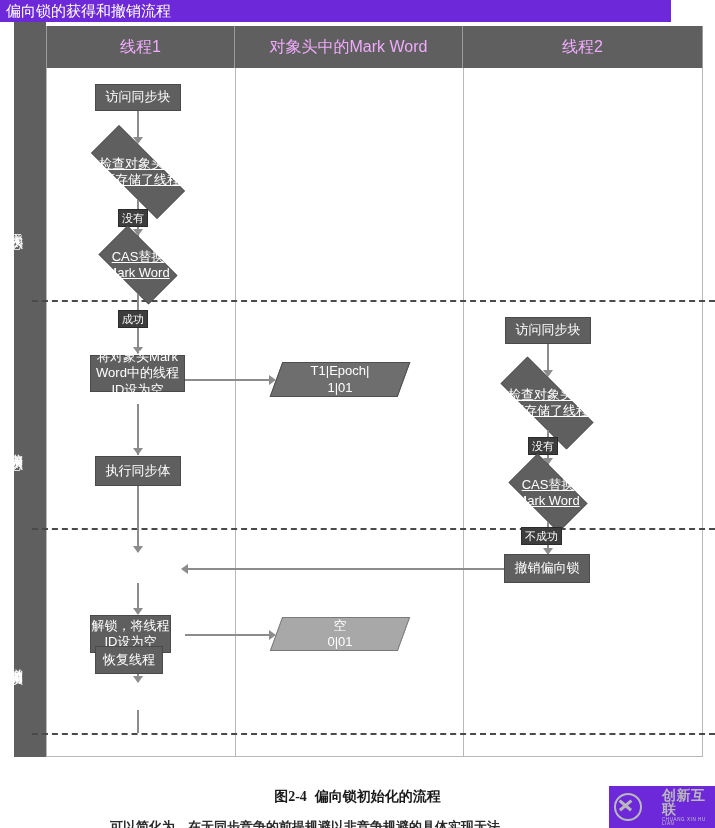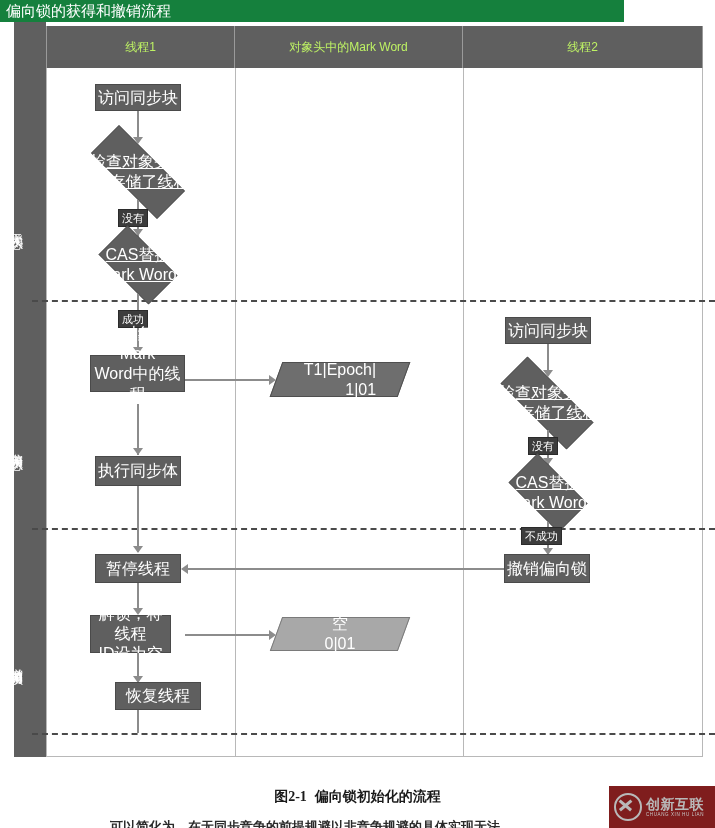--- a/index.html
+++ b/index.html
@@ -20,23 +20,23 @@
   .diagram-frame {
     position: absolute;
     left: 0; top: 0;
     width: 715px;
     height: 765px;
     background: #ffffff;
   }
   .title-bar {
     position: absolute;
     left: 0; top: 0;
-    width: 624px;
+    width: 671px;
     height: 22px;
-    background: #15803d;
+    background: #6d28d9;
     color: #ffffff;
     font-size: 15px;
     line-height: 22px;
     padding-left: 6px;
     box-sizing: border-box;
     white-space: nowrap;
     overflow: hidden;
   }
 
   
@@ -61,22 +61,22 @@
     justify-content: center;
     white-space: nowrap;
   }
 
   
   .lane-header {
     position: absolute;
     top: 26px;
     height: 42px;
     background: #5f5f5f;
-    color: #bef264;
-    font-size: 12px;
+    color: #f0abfc;
+    font-size: 16px;
     display: flex;
     align-items: center;
     justify-content: center;
     box-sizing: border-box;
     border-right: 1px solid #9a9a9a;
     white-space: nowrap;
   }
   .lane-header.first { border-left: 1px solid #9a9a9a; }
 
   
@@ -101,21 +101,21 @@
 
   
   .node {
     position: absolute;
     box-sizing: border-box;
     display: flex;
     align-items: center;
     justify-content: center;
     text-align: center;
     color: #ffffff;
-    font-size: 16px;
+    font-size: 13px;
     line-height: 1.25;
   }
   .node.process {
     background: #5f5f5f;
     border: 1px solid #4a4a4a;
   }
   .node.decision {
     background: transparent;
     border: none;
   }
@@ -229,24 +229,24 @@
     white-space: nowrap;
   }
 
   
   .watermark {
     position: absolute;
     right: 0;
     top: 786px;
     width: 106px;
     height: 42px;
-    background: #7f1d1d;
+    background: #6d28d9;
     display: flex;
     align-items: center;
-    gap: 4px;
+    gap: 20px;
     padding-left: 5px;
     box-sizing: border-box;
   }
   .wm-logo {
     width: 24px; height: 24px;
     border: 2.5px solid #b9b9b9;
     border-radius: 50%;
     position: relative;
     flex: none;
   }
@@ -334,47 +334,44 @@
     <div class="conn-v" style="left:137px;top:404px;height:51px;"></div>
     <div class="arrow-down" style="left:133px;top:448px;"></div>
 
     <div class="node process" style="left:95px;top:456px;width:86px;height:30px;">
       <span>执行同步体</span>
     </div>
 
     <div class="conn-v" style="left:137px;top:486px;height:66px;"></div>
     <div class="arrow-down" style="left:133px;top:546px;"></div>
 
-    <div class="node process" style="left:95px;top:554px;width:86px;height:29px;">
-      <span>暂停线程</span>
-    </div>
 
     <div class="conn-v" style="left:137px;top:583px;height:30px;"></div>
     <div class="arrow-down" style="left:133px;top:608px;"></div>
 
     <div class="node process" style="left:90px;top:615px;width:81px;height:38px;">
       <span>
         <div>解锁，将线程</div>
         <div>ID设为空</div>
       </span>
     </div>
 
     <div class="conn-h" style="left:185px;top:634px;width:86px;"></div>
     <div class="arrow-right" style="left:269px;top:630px;"></div>
 
     <div class="conn-v" style="left:137px;top:653px;height:29px;"></div>
     <div class="arrow-down" style="left:133px;top:676px;"></div>
 
-    <div class="node process" style="left:95px;top:682px;width:86px;height:28px;margin-left:20px;">
+    <div class="node process" style="left:95px;top:646px;width:68px;height:28px;">
       <span>恢复线程</span>
     </div>
 
     <div class="conn-v" style="left:137px;top:710px;height:23px;"></div>
 
-    <div class="node data" style="left:276px;top:362px;width:128px;height:35px;text-align:right;">
+    <div class="node data" style="left:276px;top:362px;width:128px;height:35px;">
       <div class="para-shape"></div>
       <div class="para-text">
         <div>T1|Epoch|</div>
         <div>1|01</div>
       </div>
     </div>
 
     <div class="node data light" style="left:276px;top:617px;width:128px;height:34px;">
       <div class="para-shape"></div>
       <div class="para-text">
@@ -417,21 +414,21 @@
     <div class="node process" style="left:504px;top:554px;width:86px;height:29px;">
       <span>撤销偏向锁</span>
     </div>
 
     <div class="conn-h" style="left:188px;top:568px;width:316px;"></div>
     <div class="arrow-left" style="left:181px;top:564px;"></div>
 
   </div>
 
   <div class="caption">
-    <span class="cap-num">图2-1</span><span>偏向锁初始化的流程</span>
+    <span class="cap-num">图2-4</span><span>偏向锁初始化的流程</span>
   </div>
 
   <div class="body-text-bleed">可以简化为，在无同步竞争的前提规避以非竞争规避的具体实现无法</div>
 
   <div class="watermark">
     <div class="wm-logo"></div>
     <div class="wm-text">
       <span class="wm-cn">创新互联</span>
       <span class="wm-en">CHUANG XIN HU LIAN</span>
     </div>

